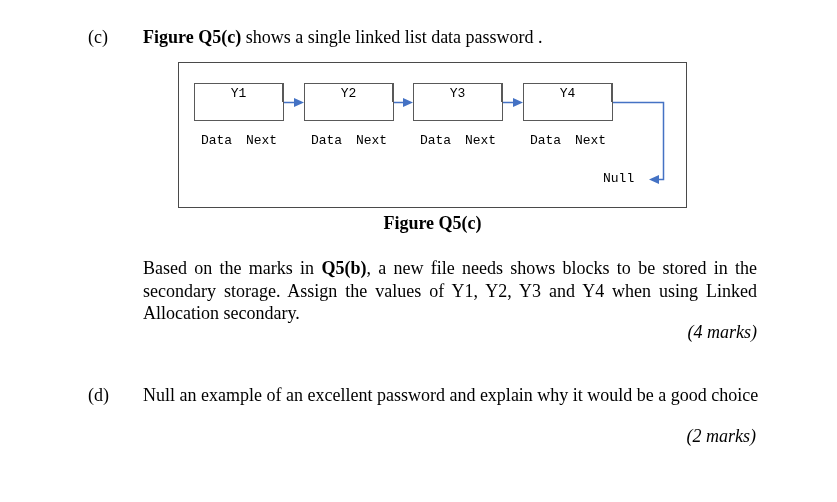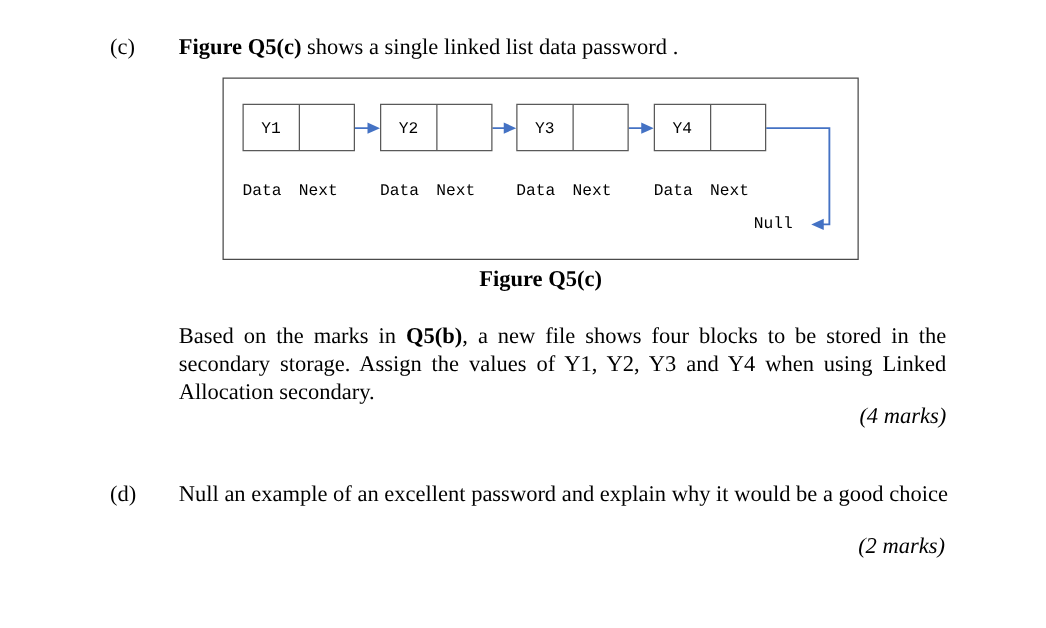--- a/index.html
+++ b/index.html
@@ -14,26 +14,26 @@
   .marks{width:614px;text-align:right;line-height:22.5px;font-style:italic;}
   .b{font-weight:bold;}
   
   .frame{
     left:178px;top:62px;width:509px;height:146px;
     border:1.5px solid #4a4a4a;box-sizing:border-box;background:#fff;
   }
   .mono{font-family:"Liberation Mono","DejaVu Sans Mono",monospace;font-size:13px;}
   .node{
     position:absolute;top:20px;width:90px;height:38px;box-sizing:border-box;
-    border:1.5px solid #595959;display:flex;background:#fff;
+    border:1.5px solid #595959;display:flex;background:#fff;flex-direction:column;
   }
   .cell{flex:1;display:flex;align-items:center;justify-content:center;}
   .cell-left{border-right:1.5px solid #595959;}
   .fields{position:absolute;top:70px;width:90px;display:flex;}
-  .fl{width:45px;margin-top:12px;}
+  .fl{width:45px;text-align:center;}
   .caption{left:178px;top:212px;width:509px;text-align:center;font-weight:bold;line-height:22.5px;}
   .nulltext{left:424px;top:108px;}
   .arrows{position:absolute;left:0;top:0;width:509px;height:146px;pointer-events:none;}
   .arrow-stroke{stroke:#4472c4;stroke-width:1.5;fill:none;}
   .arrow-fill{fill:#4472c4;stroke:none;}
 </style>
 </head>
 <body>
 
 <div class="page">
@@ -105,21 +105,21 @@
       <span class="fl">Data</span>
       <span class="fl">Next</span>
     </div>
 
     <div class="abs mono nulltext">Null</div>
   </div>
 
   <div class="abs caption">Figure Q5(c)</div>
 
   <div class="abs bodyblock" style="left:143px;top:257px">
-    <div class="line just"><span>Based on the marks in </span><span class="b">Q5(b)</span><span>, a new file shows four blocks to be stored in the</span></div>
+    <div class="line just"><span>Based on the marks in </span><span class="b">Q5(b)</span><span>, a new file needs shows blocks to be stored in the</span></div>
     <div class="line just">secondary storage. Assign the values of Y1, Y2, Y3 and Y4 when using Linked</div>
     <div class="line">Allocation secondary.</div>
   </div>
 
   <div class="abs marks" style="left:143px;top:321px">(4 marks)</div>
 
   <div class="abs line" style="left:88px;top:384px">(d)</div>
   <div class="abs bodyblock" style="left:143px;top:384px">
     <div class="line just">Null an example of an excellent password and explain why it would be a good choice</div>
   </div>

